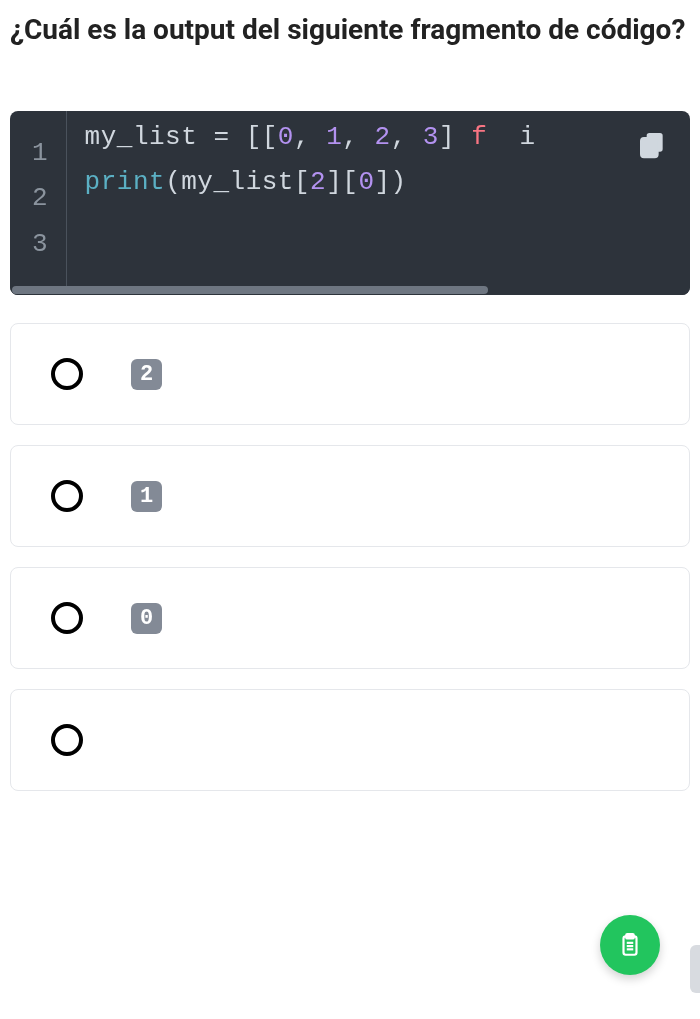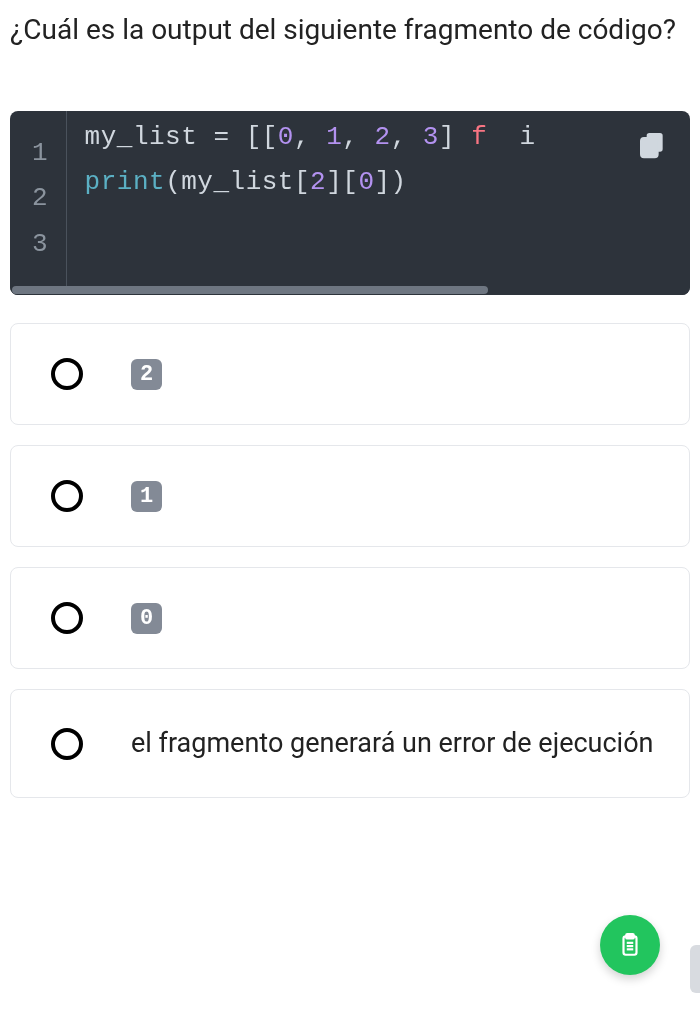--- a/index.html
+++ b/index.html
@@ -7,21 +7,21 @@
     font-family: -apple-system, BlinkMacSystemFont, "Segoe UI", Roboto, Arial, sans-serif;
     background: #fff;
     width: 700px;
     padding: 10px;
     color: #222;
   }
   .question {
     font-size: 28px;
     line-height: 1.45;
     margin-bottom: 60px;
-    font-weight: 400;
+    font-weight: 700;
     color: #222;
   }
   .code-block {
     background: #2d333b;
     border-radius: 8px;
     position: relative;
     margin-bottom: 28px;
     overflow: hidden;
   }
   .code-inner { display: flex; }
@@ -182,23 +182,20 @@
 
 <div class="option">
   <div class="radio"></div>
   <div class="opt-content">
     <span class="code-pill">0</span>
   </div>
 </div>
 
 <div class="option">
   <div class="radio"></div>
-  <div class="opt-content">
-    <span class="opt-text">el fragmento generará un error de ejecución</span>
-  </div>
 </div>
 
 <div class="fab">
   <svg viewBox="0 0 24 24" fill="none" stroke="#fff" stroke-width="2">
     <rect x="6" y="4" width="12" height="17" rx="2" fill="none"></rect>
     <rect x="8.5" y="2" width="7" height="4" rx="1" fill="#fff" stroke="#fff"></rect>
     <line x1="9" y1="10" x2="15" y2="10"></line>
     <line x1="9" y1="13" x2="15" y2="13"></line>
     <line x1="9" y1="16" x2="15" y2="16"></line>
   </svg>

